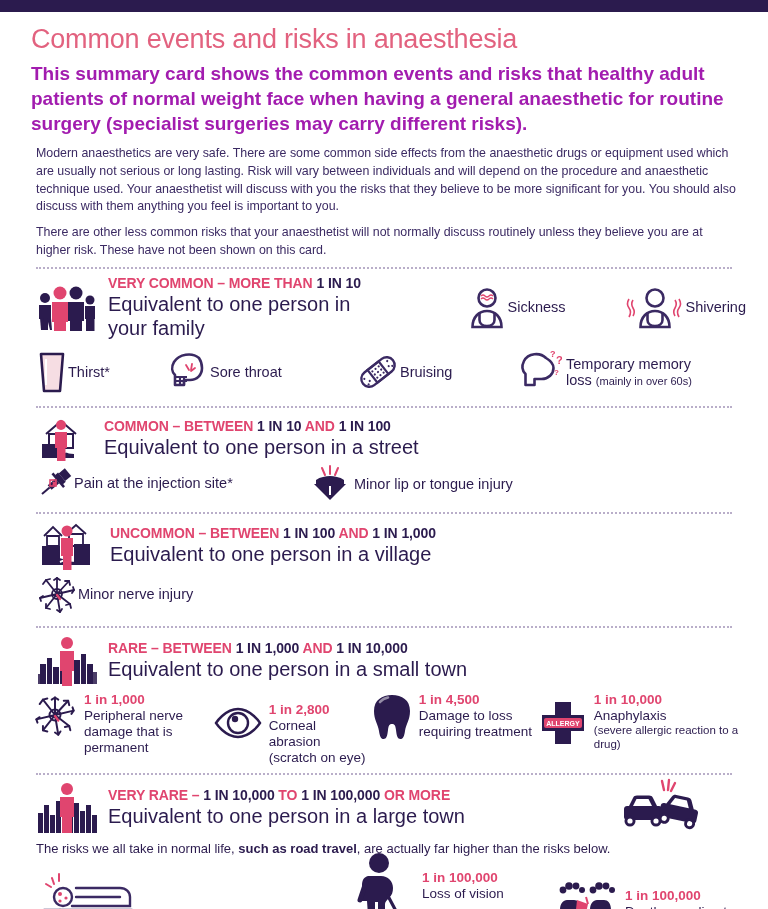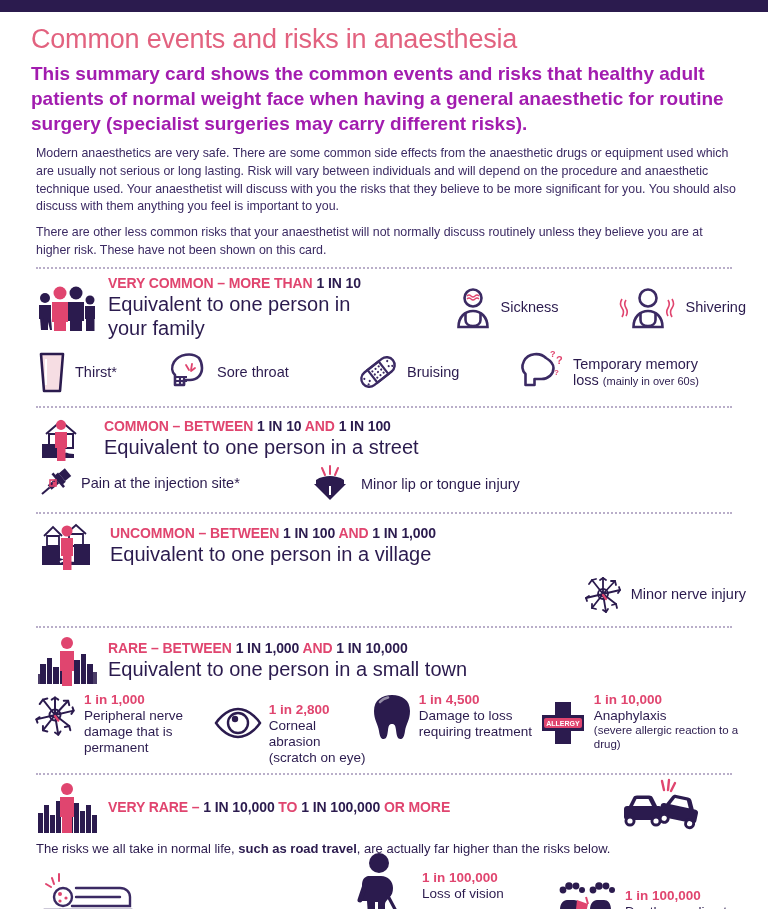--- a/index.html
+++ b/index.html
@@ -49,21 +49,21 @@
   .band-head { display:flex; align-items:center; gap:10px; padding-left:14px; }
   .band-head .glyph { flex:0 0 auto; }
   .band-title {
     font-size:14px; font-weight:bold; letter-spacing:-0.1px;
     line-height:1.15; color:#e0456f;
   }
   .band-title .nav { color:#2b1b4e; }
   .band-sub { font-size:20px; color:#2b1b4e; line-height:1.2; margin-top:1px;}
 
   .items { display:flex; align-items:flex-start; padding-left:14px; margin-top:6px; }
-  .item { display:flex; align-items:center; gap:7px; }
+  .item { display:flex; align-items:center; }
   .item .lbl { font-size:14.5px; color:#2b1b4e; line-height:1.15; }
   .item .lbl .small { font-size:11px; }
 
   .rare-item { display:flex; align-items:flex-start; gap:6px; }
   .rare-item .txt { line-height:1.17; }
   .rate { color:#e0456f; font-weight:bold; font-size:13.5px; display:block; }
   .rate-desc { color:#2b1b4e; font-size:13.5px; display:block; }
   .rate-desc .sm { font-size:11.5px; display:block; line-height:1.2;}
 
   .note { font-size:13px; color:#2b1b4e; margin:8px 0 0 14px; }
@@ -312,21 +312,21 @@
             </g>
         </svg>
       </span>
       <div>
         <div class="band-title">
           <span>UNCOMMON – BETWEEN </span><span class="nav">1 IN 100</span><span> AND </span><span class="nav">1 IN 1,000</span>
         </div>
         <div class="band-sub">Equivalent to one person in a village</div>
       </div>
     </div>
-    <div class="items" style="margin-top:4px;justify-content:flex-end;">
+    <div class="items" style="margin-top:4px;">
       <div class="item">
         <span>
           <svg width="42" height="40" viewBox="0 0 42 40">
             <g fill="none" stroke="#2b1b4e" stroke-width="1.8" stroke-linecap="round">
               <path d="M21 20L10 6M21 20L21 4M21 20L33 7M21 20L38 16M21 20L34 30M21 20L24 38M21 20L10 34M21 20L4 24"></path>
               <path d="M10 6l-3 4M10 6l4-1M21 4l-3 2M21 4l3 2M33 7l1 4M33 7l-4 0M38 16l-2 3M38 16l-1-3M34 30l-4 1M34 30l1 4M24 38l2-3M24 38l-3-2M10 34l0-4M10 34l4 1M4 24l3-2M4 24l1 3"></path>
             </g>
             <circle cx="21" cy="20" r="5" fill="none" stroke="#2b1b4e" stroke-width="1.8"></circle>
             <path d="M21 21l3 4" stroke="#e0456f" stroke-width="2.2" stroke-linecap="round"></path>
           </svg>
@@ -445,20 +445,21 @@
               <path d="M24 16h14v20h-4v16h-6V36h-4z"></path>
           <rect x="26" y="34" width="4" height="18"></rect>
               <rect x="32" y="34" width="4" height="18"></rect>
             </g>
         </svg>
       </span>
       <div>
         <div class="band-title">
           <span>VERY RARE – </span><span class="nav">1 IN 10,000</span><span> TO </span><span class="nav">1 IN 100,000</span><span> OR MORE</span>
         </div>
+        <div class="band-sub">Equivalent to one person in a large town</div>
       </div>
       <span style="position:absolute; right:48px; top:-4px;">
         <svg width="82" height="56" viewBox="0 0 82 56">
           <g stroke="#e0456f" stroke-width="2.4" stroke-linecap="round">
             <path d="M46 4l2 9"></path>
               <path d="M53 3l-1 10"></path>
               <path d="M59 6l-4 8"></path>
           </g>
           <g fill="#2b1b4e">
             <path d="M8 32c0-2 1.5-3 3-3h2l4-8c.8-1.6 2-2.4 4-2.4h12c2 0 3.2.8 4 2.4l4 8h2c1.5 0 3 1 3 3v8c0 1.6-1.3 3-3 3H11c-1.6 0-3-1.4-3-3z"></path>

